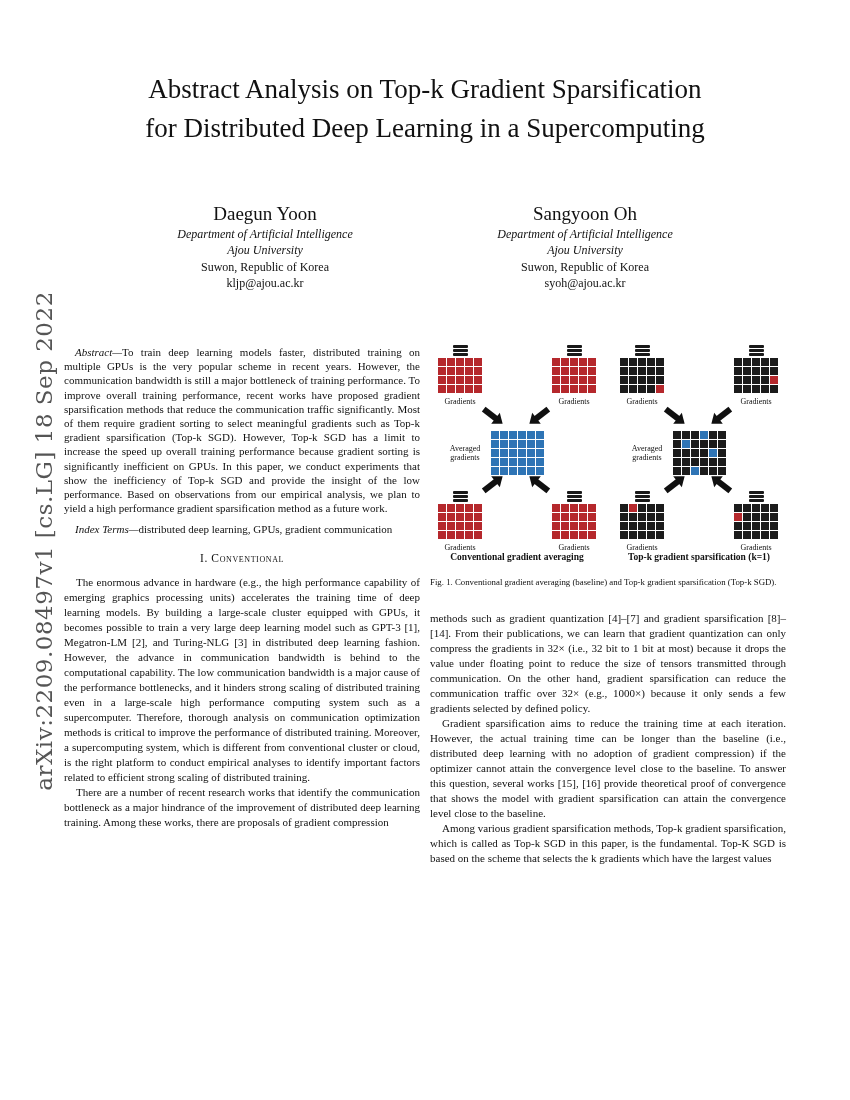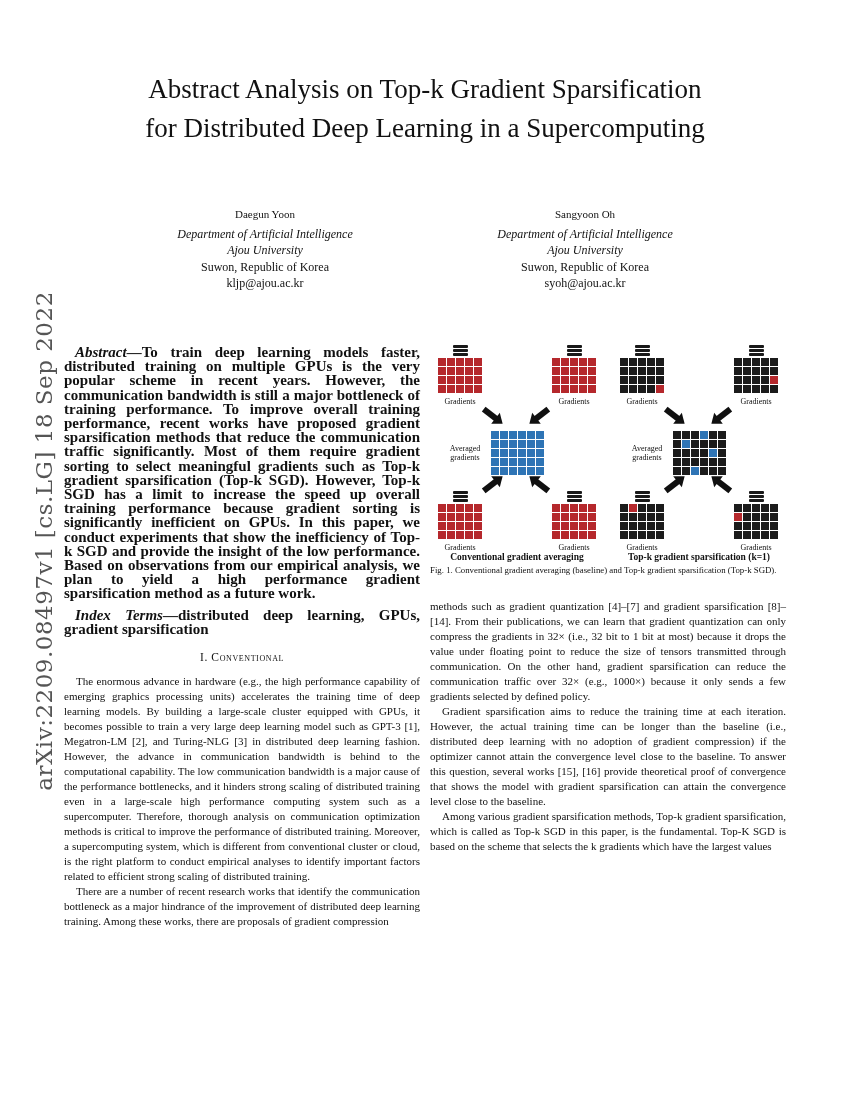--- a/index.html
+++ b/index.html
@@ -13,31 +13,31 @@
     transform:rotate(-90deg); text-align:center;
     font-family:"DejaVu Serif", serif; font-size:23px; color:#555; letter-spacing:0.5px;
     white-space:nowrap;
   }
   .title {
     position:absolute; top:70px; left:75px; width:700px;
     text-align:center; font-size:27px; line-height:39px; font-weight:normal;
   }
   .authors { position:absolute; top:206px; left:105px; width:640px; display:flex; }
   .author { flex:1; text-align:center; font-size:12px; line-height:16.5px; }
-  .a-name { font-size:11px; margin-bottom:3px;text-align:center; }
+  .a-name { font-size:19px; margin-bottom:3px;text-align:center; }
   .a-it { font-style:italic; }
 
   .col {
     position:absolute; top:345px; width:356px;
     font-size:11px; line-height:15px; text-align:justify;
   }
   .col-left { left:64px; }
   .col-right { left:430px; }
 
-  .abstract { font-weight:bold; font-size:15px; line-height:14.2px; text-indent:11px; }
+  .abstract { font-weight:normal; font-size:11px; line-height:14.2px; text-indent:11px; }
   .abstract .lab { font-style:italic; }
   .index-terms { margin-top:7px; }
   .sec-heading {
     font-weight:normal; font-size:11.5px; text-align:center;
     font-variant:small-caps; letter-spacing:0.6px; margin:14px 0 9px 0;
   }
   .body-p { text-indent:12px; }
   .body-p.noindent { text-indent:0; }
 
   
@@ -59,21 +59,21 @@
   .arrow { position:absolute; width:16px; height:6px; background:#101010; }
   .arrow::after {
     content:""; position:absolute; right:-8px; top:-4.5px;
     border-left:9px solid #101010; border-top:7.5px solid transparent; border-bottom:7.5px solid transparent;
   }
   .a-tl { left:52px;  top:66px;  transform:rotate(38deg); }
   .a-tr { left:104px; top:66px;  transform:rotate(142deg); }
   .a-bl { left:52px;  top:138px; transform:rotate(-38deg); }
   .a-br { left:104px; top:138px; transform:rotate(218deg); }
   .panel-title { position:absolute; bottom:0; left:0; width:100%; text-align:center; font-weight:bold; font-size:9.5px; }
-  .fig-caption { font-size:8.8px; line-height:11.5px; margin-top:0; text-align:justify; }
+  .fig-caption { font-size:8.8px; line-height:11.5px; margin-top:12px; text-align:justify; }
 </style>
 </head>
 <body>
 
 <div class="arxiv-stamp">arXiv:2209.08497v1  [cs.LG]  18 Sep 2022</div>
 
 <div class="title">
   <div>Abstract Analysis on Top-k Gradient Sparsification</div>
   <div>for Distributed Deep Learning in a Supercomputing</div>
 </div>
@@ -90,21 +90,21 @@
     <div class="a-name">Sangyoon Oh</div>
     <div class="a-it">Department of Artificial Intelligence</div>
     <div class="a-it">Ajou University</div>
     <div class="a-line">Suwon, Republic of Korea</div>
     <div class="a-line">syoh@ajou.ac.kr</div>
   </div>
 </div>
 
 <div class="col col-left">
   <p class="abstract"><span class="lab">Abstract—</span><span>To train deep learning models faster, distributed training on multiple GPUs is the very popular scheme in recent years. However, the communication bandwidth is still a major bottleneck of training performance. To improve overall training performance, recent works have proposed gradient sparsification methods that reduce the communication traffic significantly. Most of them require gradient sorting to select meaningful gradients such as Top-k gradient sparsification (Top-k SGD). However, Top-k SGD has a limit to increase the speed up overall training performance because gradient sorting is significantly inefficient on GPUs. In this paper, we conduct experiments that show the inefficiency of Top-k SGD and provide the insight of the low performance. Based on observations from our empirical analysis, we plan to yield a high performance gradient sparsification method as a future work.</span></p>
-  <p class="abstract index-terms"><span class="lab">Index Terms—</span><span>distributed deep learning, GPUs, gradient sparsification</span></p>
+  <p class="abstract index-terms"><span class="lab">Index Terms—</span><span>distributed deep learning, GPUs, gradient communication</span></p>
   <h2 class="sec-heading">I. Conventional</h2>
   <p class="body-p">The enormous advance in hardware (e.g., the high performance capability of emerging graphics processing units) accelerates the training time of deep learning models. By building a large-scale cluster equipped with GPUs, it becomes possible to train a very large deep learning model such as GPT-3 [1], Megatron-LM [2], and Turing-NLG [3] in distributed deep learning fashion. However, the advance in communication bandwidth is behind to the computational capability. The low communication bandwidth is a major cause of the performance bottlenecks, and it hinders strong scaling of distributed training even in a large-scale high performance computing system such as a supercomputer. Therefore, thorough analysis on communication optimization methods is critical to improve the performance of distributed training. Moreover, a supercomputing system, which is different from conventional cluster or cloud, is the right platform to conduct empirical analyses to identify important factors related to efficient strong scaling of distributed training.</p>
   <p class="body-p">There are a number of recent research works that identify the communication bottleneck as a major hindrance of the improvement of distributed deep learning training. Among these works, there are proposals of gradient compression</p>
 </div>
 
 <div class="col col-right">
   <div class="figure">
     <div class="fig-panels">
       <div class="panel">
           <div class="node tl">

